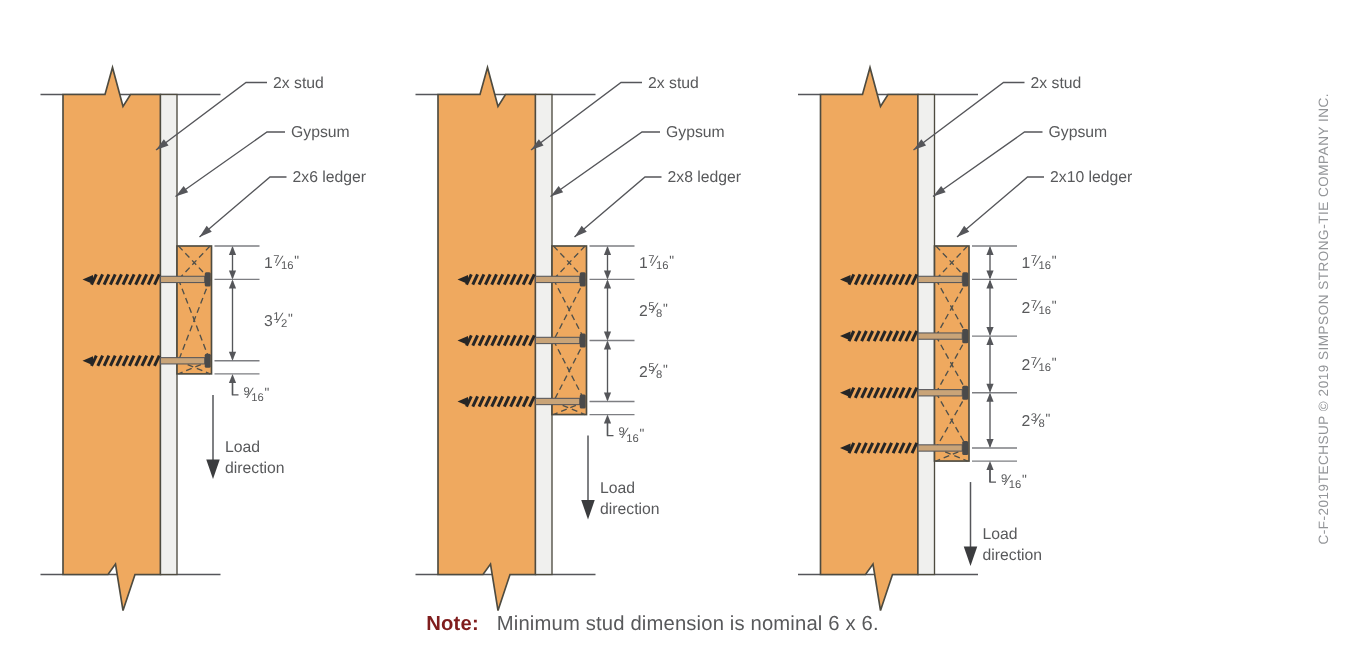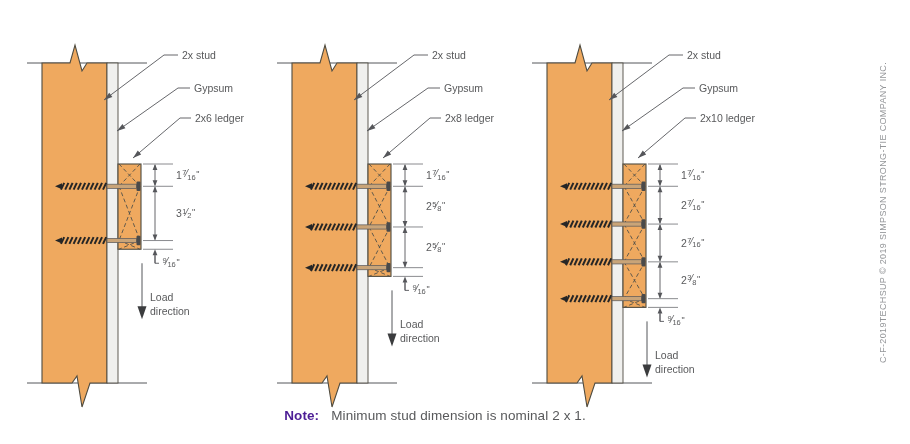--- a/index.html
+++ b/index.html
@@ -5,21 +5,21 @@
   html,body{margin:0;padding:0;background:#ffffff;}
   .stage{
     position:relative;width:910px;height:444px;background:#ffffff;overflow:hidden;
     font-family:"Liberation Sans",sans-serif;
   }
   svg text{font-family:"Liberation Sans",sans-serif;fill:#58595B;}
   .note{
     position:absolute;left:0;right:40px;top:408px;text-align:center;
     font-size:13.5px;color:#58595B;letter-spacing:0.1px;
   }
-  .note b{color:#4c1d95;margin-right:12px;}
+  .note b{color:#7f1d1d;margin-right:12px;}
   .watermark{
     position:absolute;left:694px;top:206px;width:380px;height:13px;
     transform:rotate(-90deg);transform-origin:center;
     font-size:9px;color:#939598;letter-spacing:0.35px;text-align:center;white-space:nowrap;
   }
 </style>
 </head>
 <body>
 
 <div class="stage">
@@ -345,15 +345,15 @@
           <polygon points="609,100 614.24,92.82000000000001 617.3599999999999,96.98" fill="#55565A"></polygon>
           <text x="699" y="91.5" font-size="10.5">Gypsum</text>
           <polyline points="695,88 683,88 622,131" fill="none" stroke="#55565A" stroke-width="0.9"></polyline>
           <polygon points="622,131 627.4493734918997,123.9775838527056 630.4453899974044,128.2277468023751" fill="#55565A"></polygon>
           <text x="700" y="121.5" font-size="10.5">2x10 ledger</text>
           <polyline points="696,118 685,118 638,158" fill="none" stroke="#55565A" stroke-width="0.9"></polyline>
           <polygon points="638,158 642.7879763756408,150.51098923579983 646.1581932491882,154.47099406221807" fill="#55565A"></polygon>
         </g>
       </g>
     </svg>
-  <div class="note"><b>Note:</b><span>Minimum stud dimension is nominal 2 x 1.</span></div>
+  <div class="note"><b>Note:</b><span>Minimum stud dimension is nominal 6 x 6.</span></div>
   <div class="watermark">C-F-2019TECHSUP © 2019 SIMPSON STRONG-TIE COMPANY INC.</div>
 </div>
 
 </body></html>

